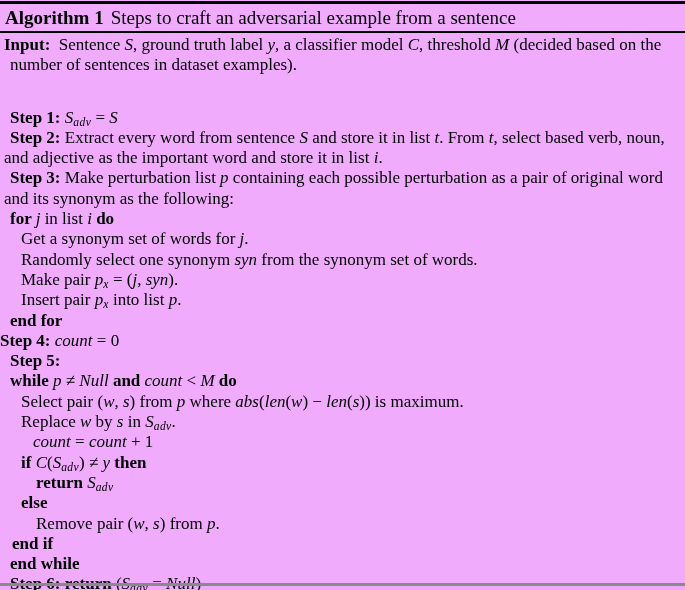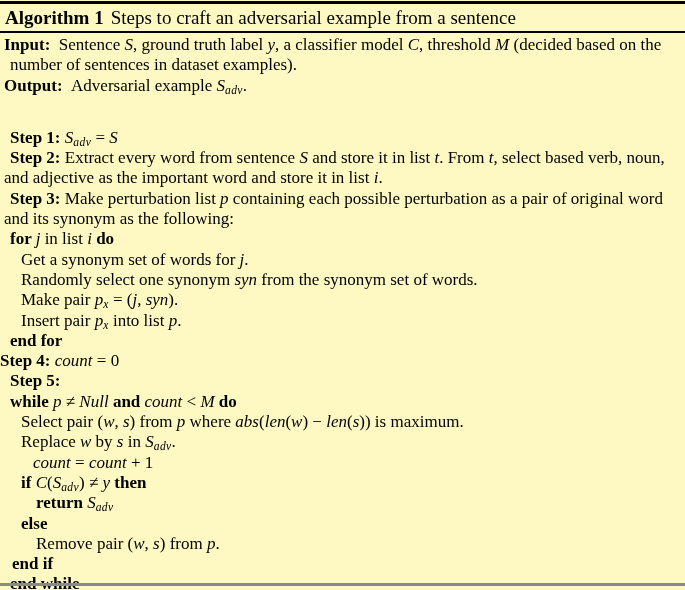--- a/index.html
+++ b/index.html
@@ -49,30 +49,29 @@
     height: 20.3px;
     white-space: pre;
   }
   .seg-b   { font-weight: bold; }
   .seg-i   { font-style: italic; }
   .seg-sub { font-style: italic; font-size: 68%; vertical-align: -0.22em; letter-spacing: 0.4px; }
 </style>
 </head>
 <body>
 
-<div class="page" style="color: rgb(0, 0, 0); background: #fef9c3;">
+<div class="page" style="color: rgb(0, 0, 0); background: #f0abfc;">
   <div class="rule rule-top" style="background: rgb(0, 0, 0);"></div>
   <div class="algo-header">
     <span class="label">Algorithm 1</span><span>Steps to craft an adversarial example from a sentence</span>
   </div>
   <div class="rule rule-mid" style="background: rgb(0, 0, 0);"></div>
   <div class="algo-body">
       <div class="line" style="padding-left: 4px;"><span class="seg-b">Input:  </span><span class="seg-n">Sentence </span><span class="seg-i">S</span><span class="seg-n">, ground truth label </span><span class="seg-i">y</span><span class="seg-n">, a classifier model </span><span class="seg-i">C</span><span class="seg-n">, threshold </span><span class="seg-i">M</span><span class="seg-n"> (decided based on the</span></div>
       <div class="line" style="padding-left: 10px;"><span class="seg-n">number of sentences in dataset examples).</span></div>
-      <div class="line" style="padding-left: 4px;"><span class="seg-b">Output:  </span><span class="seg-n">Adversarial example </span><span class="seg-i">S</span><span class="seg-sub">adv</span><span class="seg-n">.</span></div>
       <div class="line" style="padding-left: 10px; margin-top: 32px;"><span class="seg-b">Step 1: </span><span class="seg-i">S</span><span class="seg-sub">adv</span><span class="seg-n"> = </span><span class="seg-i">S</span></div>
       <div class="line" style="padding-left: 10px;"><span class="seg-b">Step 2: </span><span class="seg-n">Extract every word from sentence </span><span class="seg-i">S</span><span class="seg-n"> and store it in list </span><span class="seg-i">t</span><span class="seg-n">. From </span><span class="seg-i">t</span><span class="seg-n">, select based verb, noun,</span></div>
       <div class="line" style="padding-left: 4px;"><span class="seg-n">and adjective as the important word and store it in list </span><span class="seg-i">i</span><span class="seg-n">.</span></div>
       <div class="line" style="padding-left: 10px;"><span class="seg-b">Step 3: </span><span class="seg-n">Make perturbation list </span><span class="seg-i">p</span><span class="seg-n"> containing each possible perturbation as a pair of original word</span></div>
       <div class="line" style="padding-left: 4px;"><span class="seg-n">and its synonym as the following:</span></div>
       <div class="line" style="padding-left: 10px;"><span class="seg-b">for </span><span class="seg-i">j</span><span class="seg-n"> in list </span><span class="seg-i">i</span><span class="seg-b"> do</span></div>
       <div class="line" style="padding-left: 21px;"><span class="seg-n">Get a synonym set of words for </span><span class="seg-i">j</span><span class="seg-n">.</span></div>
       <div class="line" style="padding-left: 21px;"><span class="seg-n">Randomly select one synonym </span><span class="seg-i">syn</span><span class="seg-n"> from the synonym set of words.</span></div>
       <div class="line" style="padding-left: 21px;"><span class="seg-n">Make pair </span><span class="seg-i">p</span><span class="seg-sub">x</span><span class="seg-n"> = (</span><span class="seg-i">j</span><span class="seg-n">, </span><span class="seg-i">syn</span><span class="seg-n">).</span></div>
       <div class="line" style="padding-left: 21px;"><span class="seg-n">Insert pair </span><span class="seg-i">p</span><span class="seg-sub">x</span><span class="seg-n"> into list </span><span class="seg-i">p</span><span class="seg-n">.</span></div>

